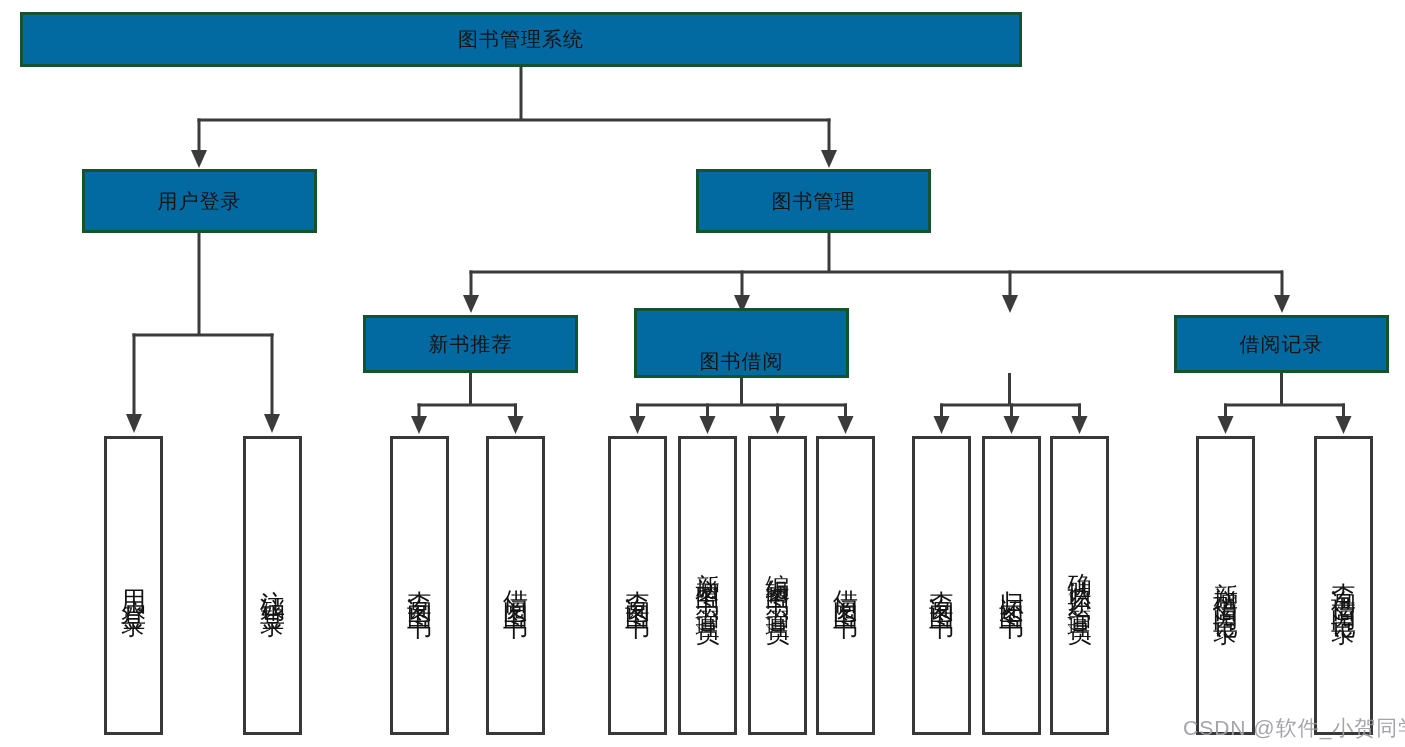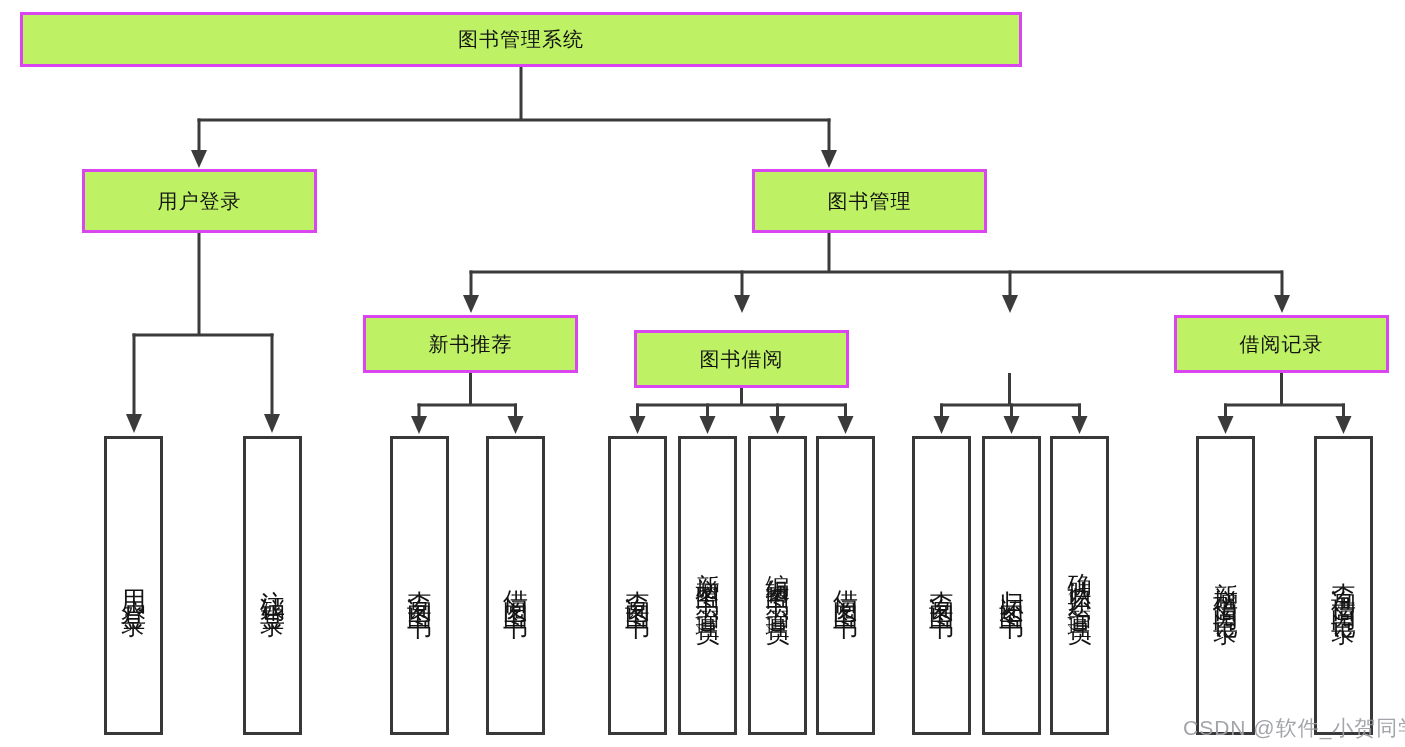--- a/index.html
+++ b/index.html
@@ -7,22 +7,22 @@
     position:relative;
     width:1405px;height:747px;
     background:#ffffff;
     font-family:"Liberation Sans","DejaVu Sans",sans-serif;
     overflow:hidden;
   }
   #connectors{position:absolute;left:0;top:0;width:1405px;height:747px;}
   .hbox{
     position:absolute;
     box-sizing:border-box;
-    border:3px solid #d946ef;
-    background:#bef264;
+    border:3px solid #14532d;
+    background:#0369a1;
     display:flex;align-items:center;justify-content:center;
     font-size:20px;color:#141414;
     letter-spacing:1px;
     white-space:nowrap;
   }
   .vbox{
     position:absolute;
     box-sizing:border-box;
     border:3px solid #383838;
     background:#ffffff;
@@ -114,28 +114,28 @@
     </g>
   </svg>
 
   <div class="hbox" style="left:20px;top:12px;width:1002px;height:55px;">
     <span>图书管理系统</span>
   </div>
 
   <div class="hbox" style="left:82px;top:169px;width:235px;height:64px;">
     <span>用户登录</span>
   </div>
-  <div class="hbox" style="left:752px;top:169px;width:235px;height:64px;">
+  <div class="hbox" style="left:696px;top:169px;width:235px;height:64px;">
     <span>图书管理</span>
   </div>
 
   <div class="hbox" style="left:363px;top:315px;width:215px;height:58px;">
     <span>新书推荐</span>
   </div>
-  <div class="hbox" style="left:634px;top:330px;width:215px;height:58px;">
+  <div class="hbox" style="left:634px;top:308px;width:215px;height:70px;align-items:flex-end;">
     <span>图书借阅</span>
   </div>
   <div class="hbox" style="left:1174px;top:315px;width:215px;height:58px;">
     <span>借阅记录</span>
   </div>
 
   <div class="vbox" style="left:104px;">
     <span>用户登录</span>
   </div>
   <div class="vbox" style="left:243px;">

